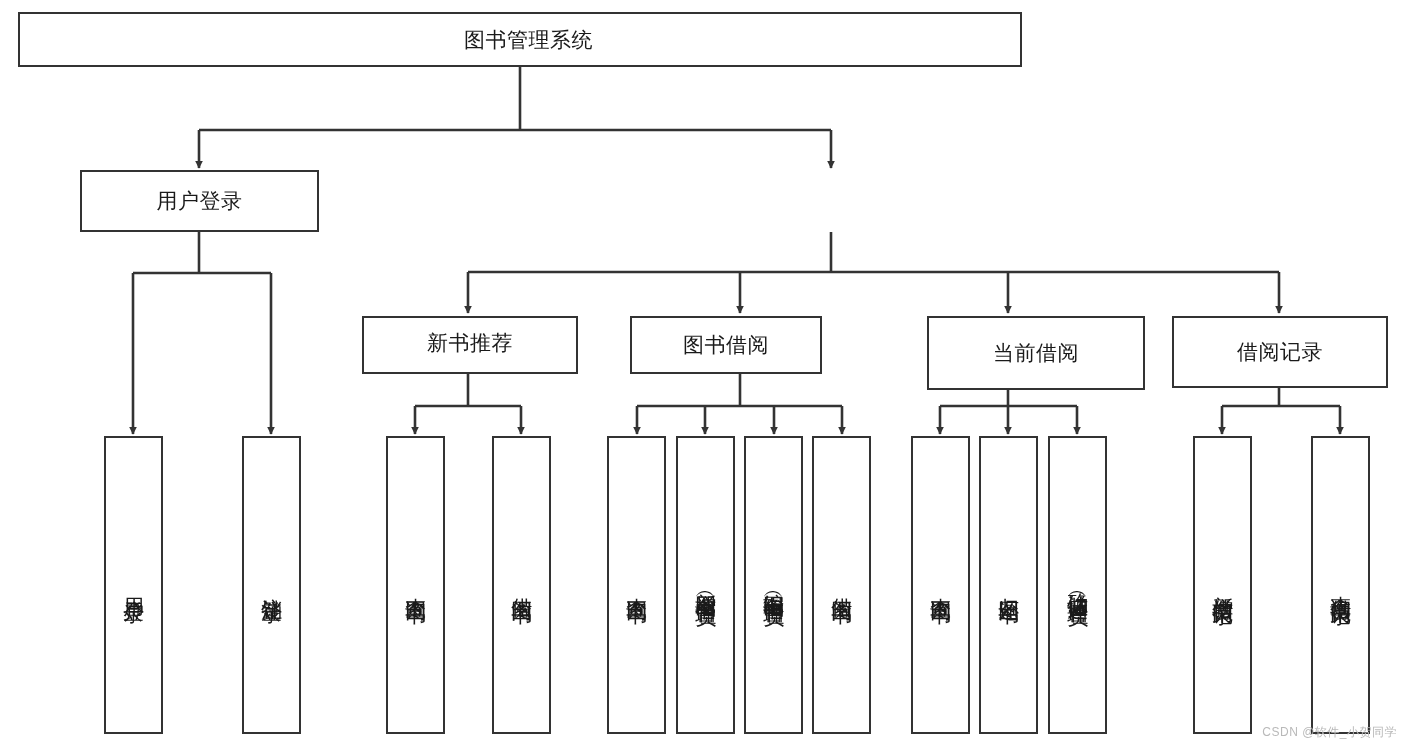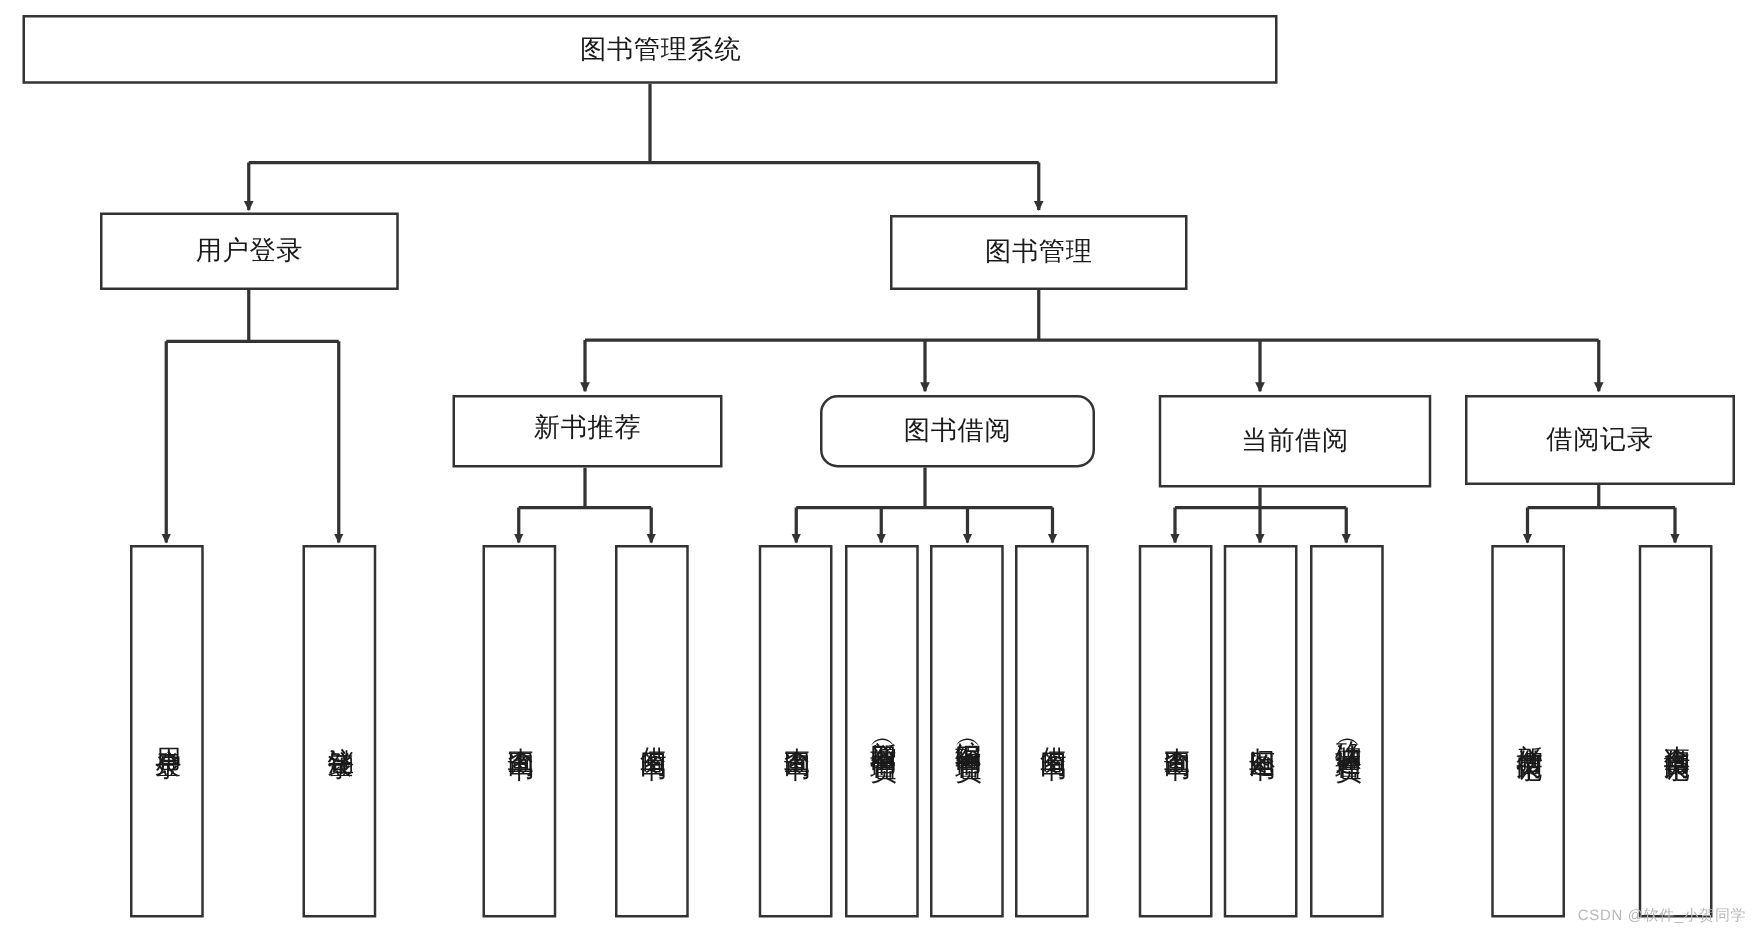--- a/index.html
+++ b/index.html
@@ -124,28 +124,25 @@
     </g>
   </svg>
 
   <div class="node node-h" style="left:18px; top:12px; width:1004px; height:55px;padding-left:17px;">
     <span>图书管理系统</span>
   </div>
 
   <div class="node node-h" style="left:80px; top:170px; width:239px; height:62px;">
     <span>用户登录</span>
   </div>
-  <div class="node node-h" style="left:712px; top:172px; width:238px; height:60px;">
-    <span>图书管理</span>
-  </div>
 
   <div class="node node-h" style="left:362px; top:316px; width:216px; height:58px;font-family:Liberation Mono, monospace;">
     <span>新书推荐</span>
   </div>
-  <div class="node node-h" style="left:656px; top:316px; width:220px; height:58px;border-radius:14px;">
+  <div class="node node-h" style="left:630px; top:316px; width:192px; height:58px;">
     <span>图书借阅</span>
   </div>
   <div class="node node-h" style="left:900px; top:316px; width:218px; height:74px;margin-left:27px;">
     <span>当前借阅</span>
   </div>
   <div class="node node-h" style="left:1172px; top:316px; width:216px; height:72px;">
     <span>借阅记录</span>
   </div>
 
   <div class="node node-v" style="left:104px; top:436px; width:59px; height:298px;">

